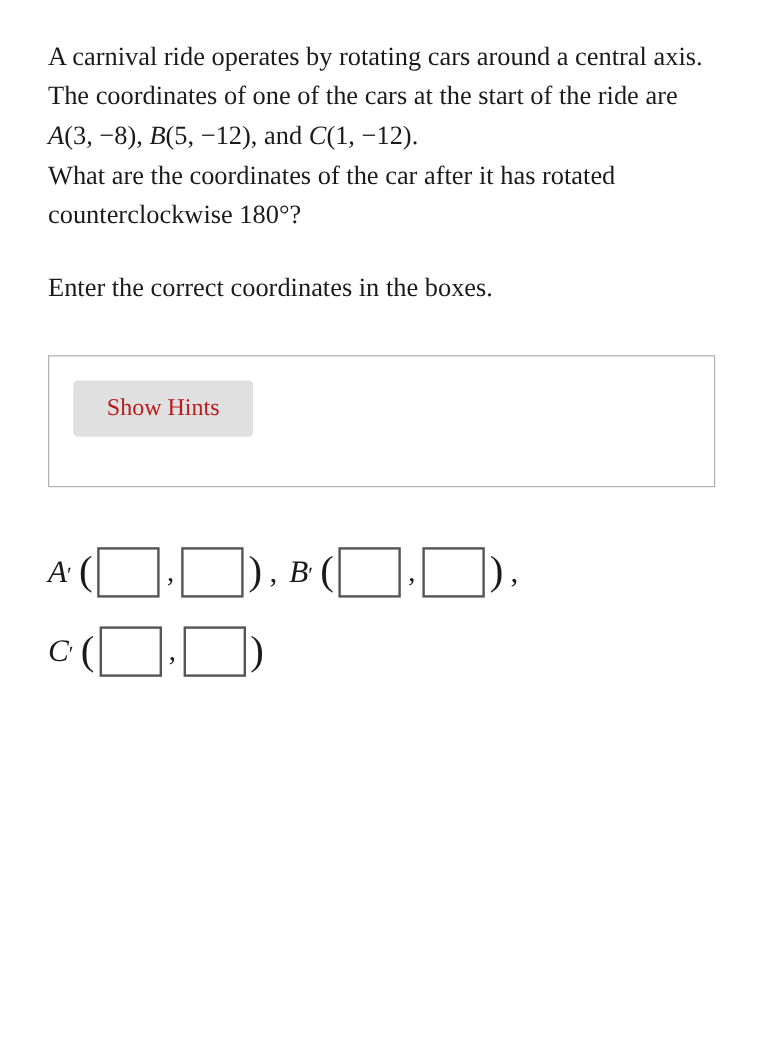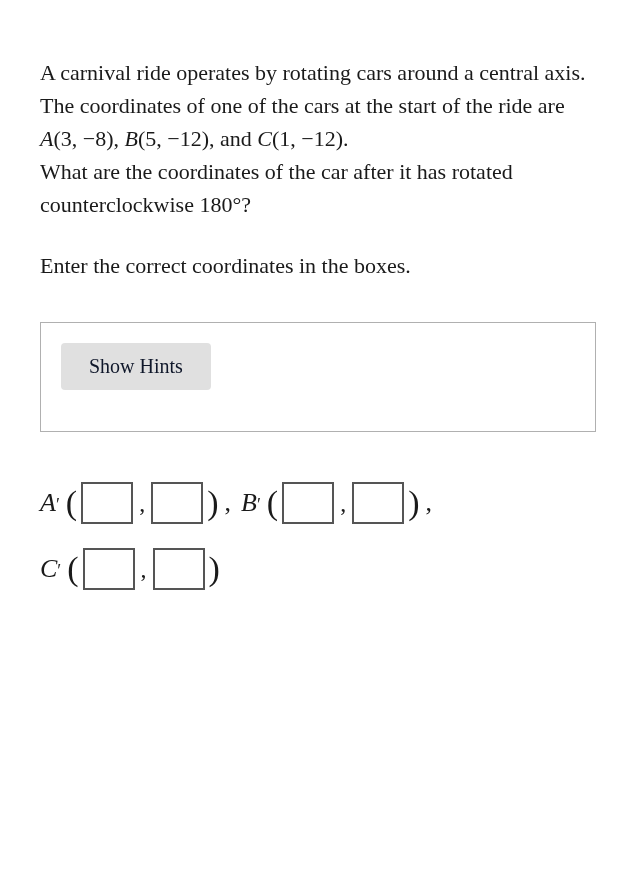--- a/index.html
+++ b/index.html
@@ -14,21 +14,20 @@
       background: #ffffff;
       font-family: Georgia, 'Times New Roman', serif;
       color: #1a1a1a;
       padding: 30px 40px;
     }
 
     .problem-text {
       font-size: 22px;
       line-height: 1.5;
       margin-bottom: 28px;
-      margin-top: 26px;
     }
 
     .instruction-text {
       font-size: 22px;
       line-height: 1.5;
       margin-bottom: 40px;
     }
 
     .hints-box {
       border: 1.5px solid #b0b0b0;
@@ -40,21 +39,21 @@
     }
 
     .show-hints-btn {
       background: #e0e0e0;
       border: none;
       border-radius: 4px;
       padding: 12px 28px;
       font-size: 20px;
       font-family: Georgia, 'Times New Roman', serif;
       cursor: pointer;
-      color: #0f172a;
+      color: #b91c1c;
     }
 
     .coordinates-section {
       margin-top: 20px;
     }
 
     .coord-row {
       display: flex;
       align-items: center;
       font-size: 26px;

